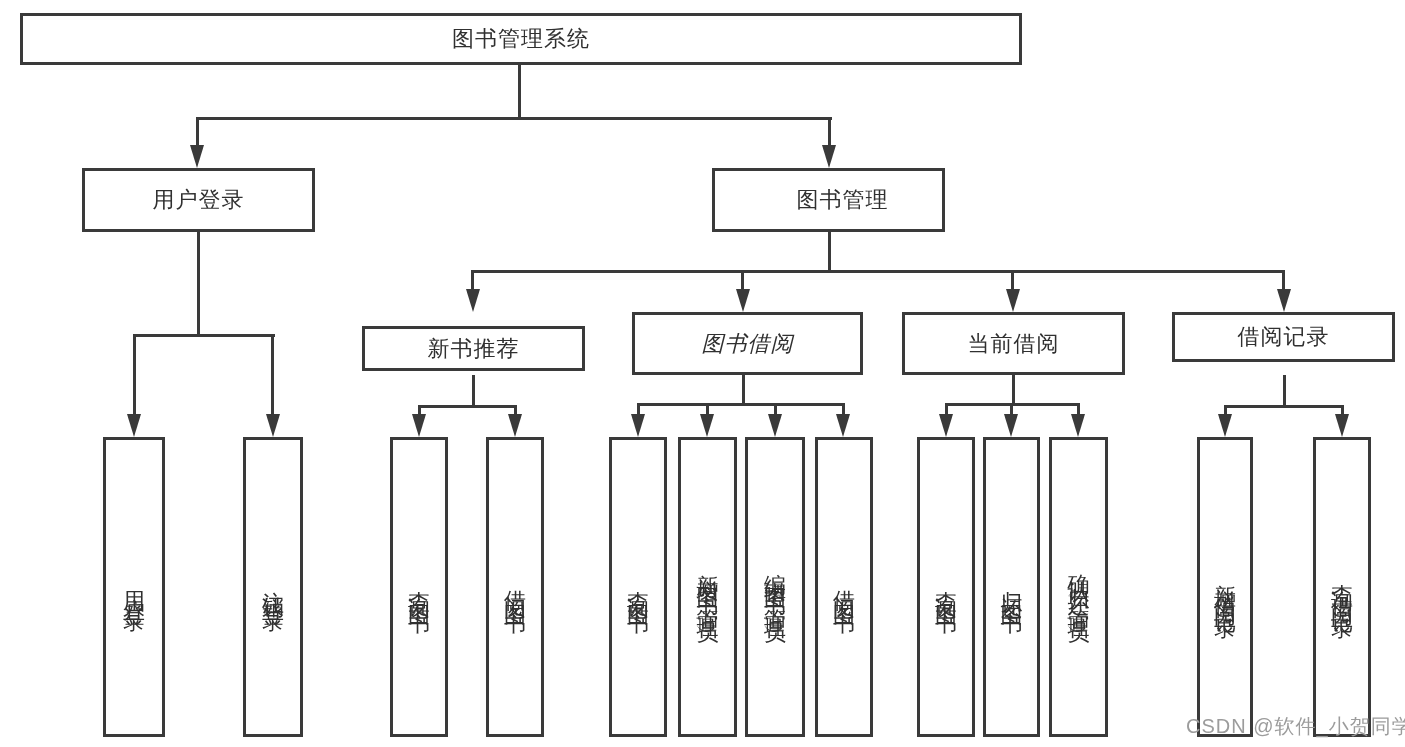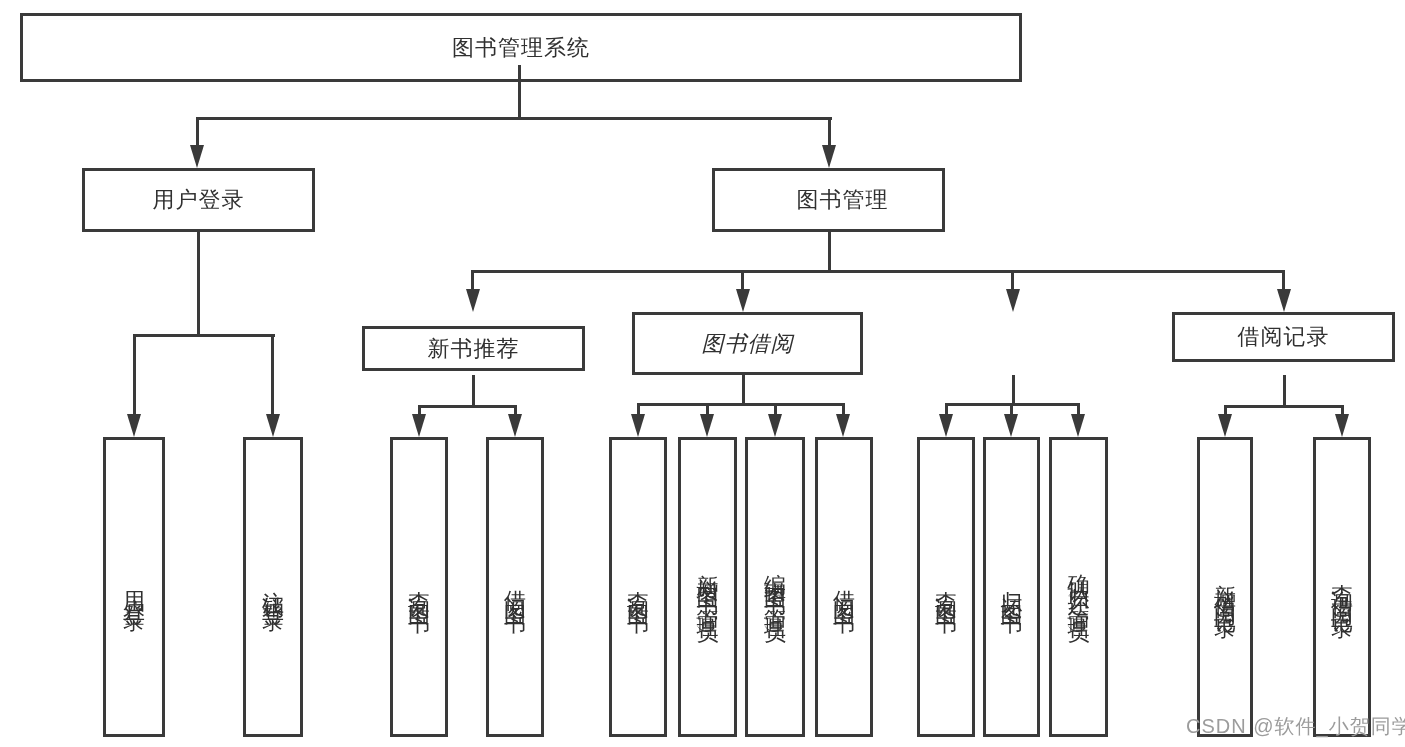--- a/index.html
+++ b/index.html
@@ -27,27 +27,28 @@
   .watermark{
     position:absolute;left:1186px;top:713px;
     font-size:20px;letter-spacing:1px;color:#9c9c9c;white-space:nowrap;
   }
 </style>
 </head>
 <body>
 
 <div class="canvas">
 
-  <div class="node" style="left:20px;top:13px;width:1002px;height:69px;">图书管理系统</div>
+  <div class="node" style="left:20px;top:13px;width:1002px;height:52px;">图书管理系统</div>
 
   <div class="node" style="left:82px;top:168px;width:233px;height:64px;">用户登录</div>
   <div class="node" style="left:712px;top:168px;width:233px;height:64px;padding-left:28px;">图书管理</div>
 
   <div class="node" style="left:362px;top:326px;width:223px;height:45px;">新书推荐</div>
   <div class="node" style="left:632px;top:312px;width:231px;height:63px;font-style:italic;">图书借阅</div>
+  <div class="node" style="left:902px;top:312px;width:223px;height:63px;">当前借阅</div>
   <div class="node" style="left:1172px;top:312px;width:223px;height:50px;">借阅记录</div>
 
   <div class="node vnode" style="left:103px;top:437px;width:62px;height:300px;">用户登录</div>
   <div class="node vnode" style="left:243px;top:437px;width:60px;height:300px;">注销登录</div>
 
   <div class="node vnode" style="left:390px;top:437px;width:58px;height:300px;">查询图书</div>
   <div class="node vnode" style="left:486px;top:437px;width:58px;height:300px;">借阅图书</div>
 
   <div class="node vnode" style="left:609px;top:437px;width:58px;height:300px;">查询图书</div>
   <div class="node vnode" style="left:678px;top:437px;width:59px;height:300px;">新增图书（管理员）</div>

